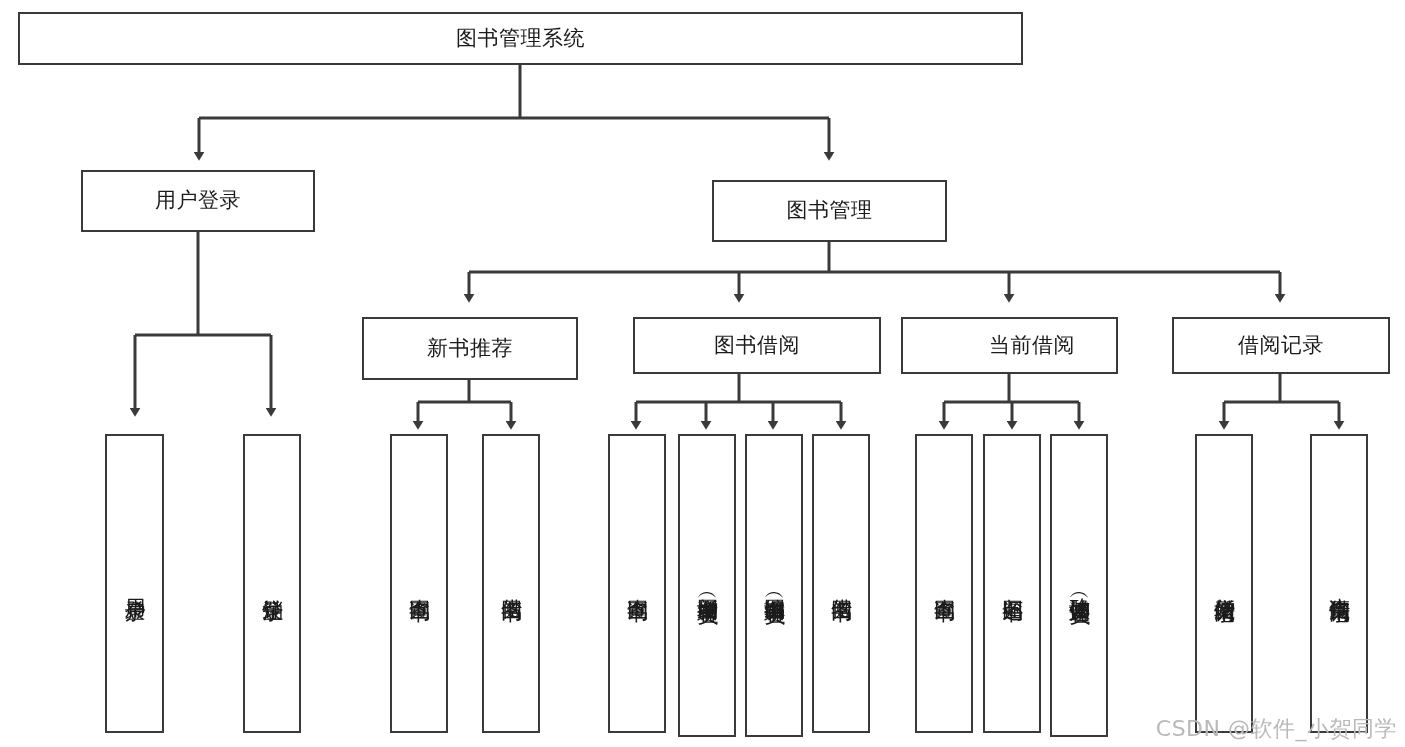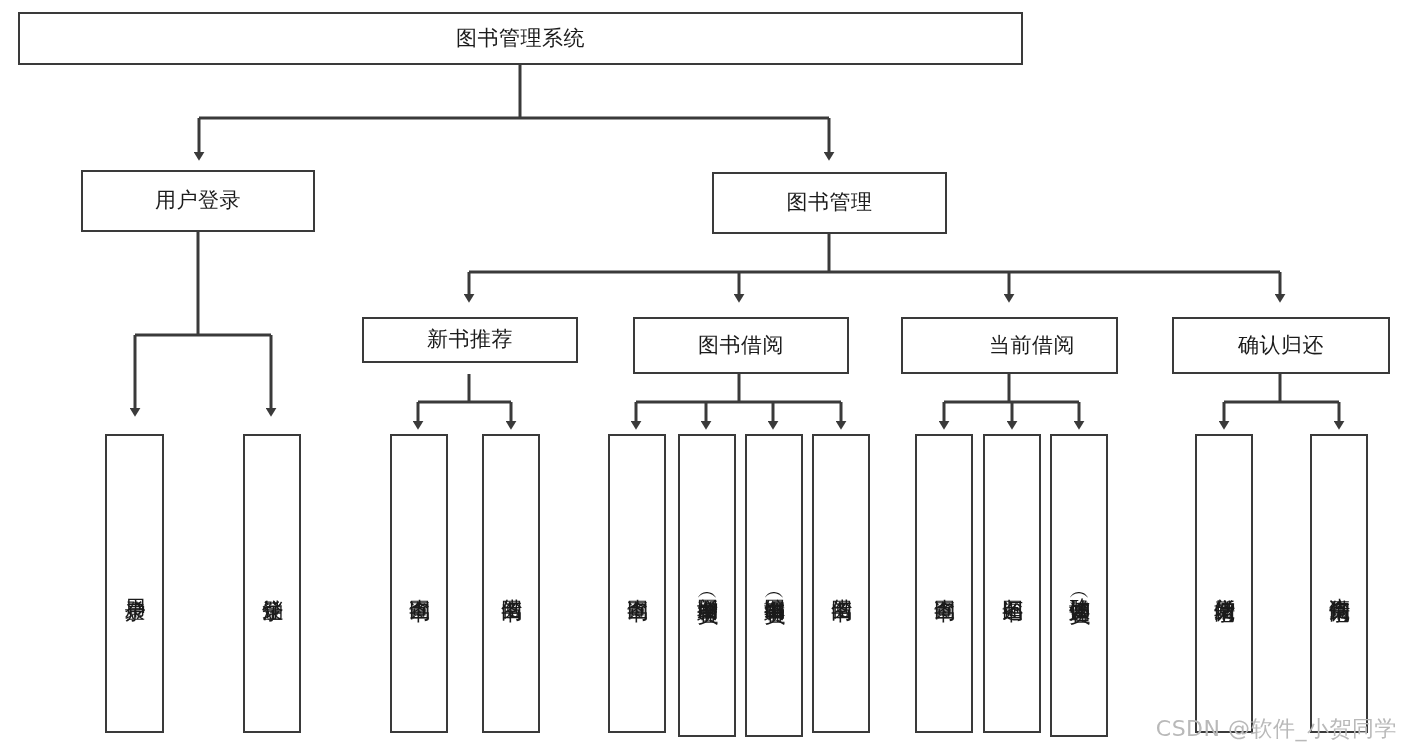--- a/index.html
+++ b/index.html
@@ -123,35 +123,35 @@
     </g>
   </svg>
 
   <div class="node horiz" style="left:18px; top:12px; width:1005px; height:53px;">
     <span class="label">图书管理系统</span>
   </div>
 
   <div class="node horiz" style="left:81px; top:170px; width:234px; height:62px;">
     <span class="label">用户登录</span>
   </div>
-  <div class="node horiz" style="left:712px; top:172px; width:235px; height:62px;">
+  <div class="node horiz" style="left:712px; top:180px; width:235px; height:62px;">
     <span class="label">图书管理</span>
   </div>
 
-  <div class="node horiz" style="left:362px; top:317px; width:216px; height:46px;">
+  <div class="node horiz" style="left:362px; top:317px; width:216px; height:63px;">
     <span class="label">新书推荐</span>
   </div>
-  <div class="node horiz" style="left:633px; top:317px; width:216px; height:57px;">
+  <div class="node horiz" style="left:633px; top:317px; width:248px; height:57px;">
     <span class="label">图书借阅</span>
   </div>
   <div class="node horiz" style="left:901px; top:317px; width:217px; height:57px;padding-left:45px;">
     <span class="label">当前借阅</span>
   </div>
   <div class="node horiz" style="left:1172px; top:317px; width:218px; height:57px;">
-    <span class="label">确认归还</span>
+    <span class="label">借阅记录</span>
   </div>
 
   <div class="node vert" style="left:105px; top:434px; width:59px; height:299px;">
     <span class="label">用户登录</span>
   </div>
   <div class="node vert" style="left:243px; top:434px; width:58px; height:299px;">
     <span class="label">注销登录</span>
   </div>
 
   <div class="node vert" style="left:390px; top:434px; width:58px; height:299px;">

